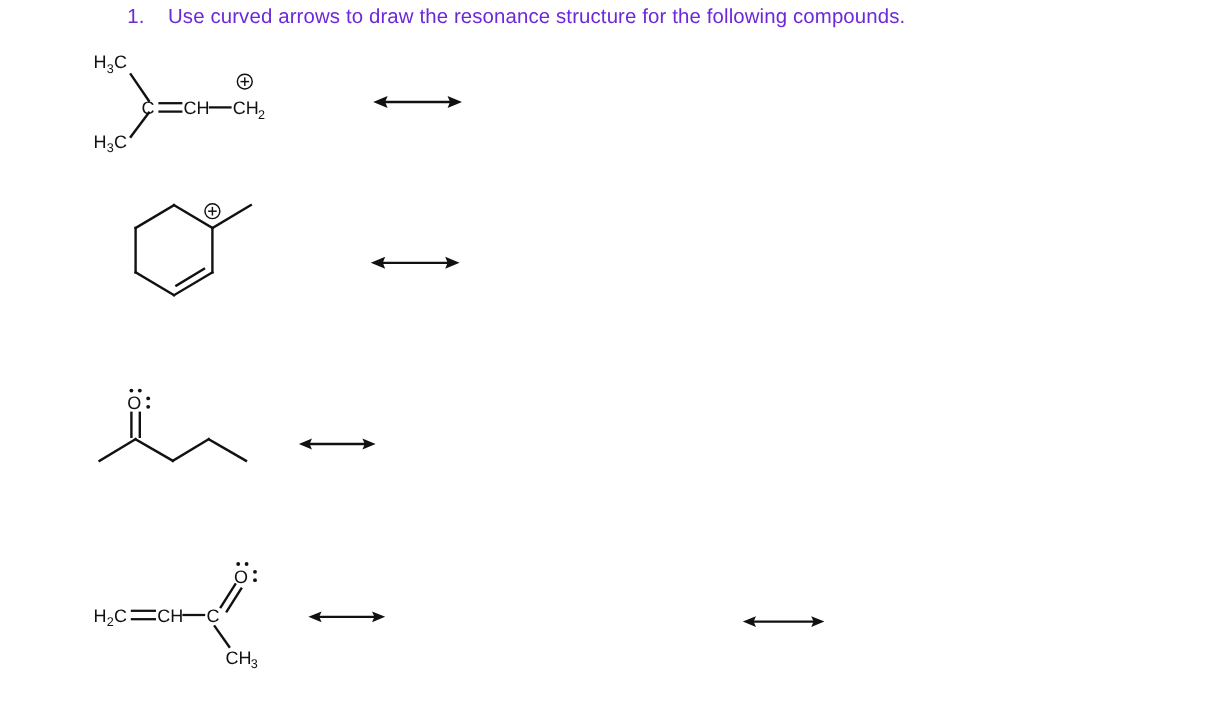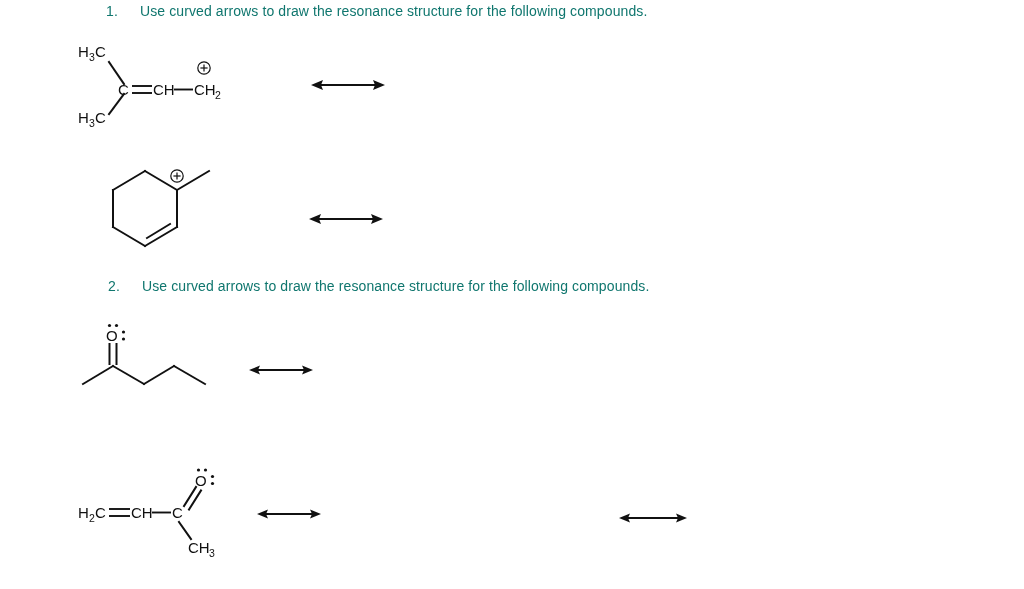--- a/index.html
+++ b/index.html
@@ -15,23 +15,23 @@
     color: #1a1a1a;
     overflow: hidden;
   }
   .page {
     position: absolute;
     inset: 0;
     background: #ffffff;
   }
   .q-line {
     position: absolute;
-    font-size: 14px;
+    font-size: 17px;
     line-height: 1.25;
-    color: #0f766e;
+    color: #6d28d9;
     white-space: nowrap;
     letter-spacing: 0.1px;
   }
   .q-num {
     display: inline-block;
     width: 34px;
   }
   .struct {
     position: absolute;
   }
@@ -149,23 +149,20 @@
   </div>
 
   <div class="arrow" style="left:308px; top:210px;">
     <svg width="76" height="18" viewBox="0 0 76 18">
       <line class="bond-thin" x1="10" y1="9" x2="66" y2="9" stroke-width="2.2"></line>
       <polygon points="1,9 13,4 11,9 13,14" fill="#111111"></polygon>
       <polygon points="75,9 63,4 65,9 63,14" fill="#111111"></polygon>
     </svg>
   </div>
 
-  <div class="q-line" style="left:108px; top:278px;">
-    <span class="q-num">2.</span><span>Use curved arrows to draw the resonance structure for the following compounds.</span>
-  </div>
 
   <div class="struct" style="left:78px; top:322px;">
     <svg width="145" height="75" viewBox="0 0 145 75">
 
       <line class="bond" x1="5" y1="62" x2="35" y2="44"></line>
       <line class="bond" x1="35" y1="44" x2="66" y2="62"></line>
       <line class="bond" x1="66" y1="62" x2="96" y2="44"></line>
       <line class="bond" x1="96" y1="44" x2="127" y2="62"></line>
 
       <line class="bond" x1="31.5" y1="42" x2="31.5" y2="22"></line>

